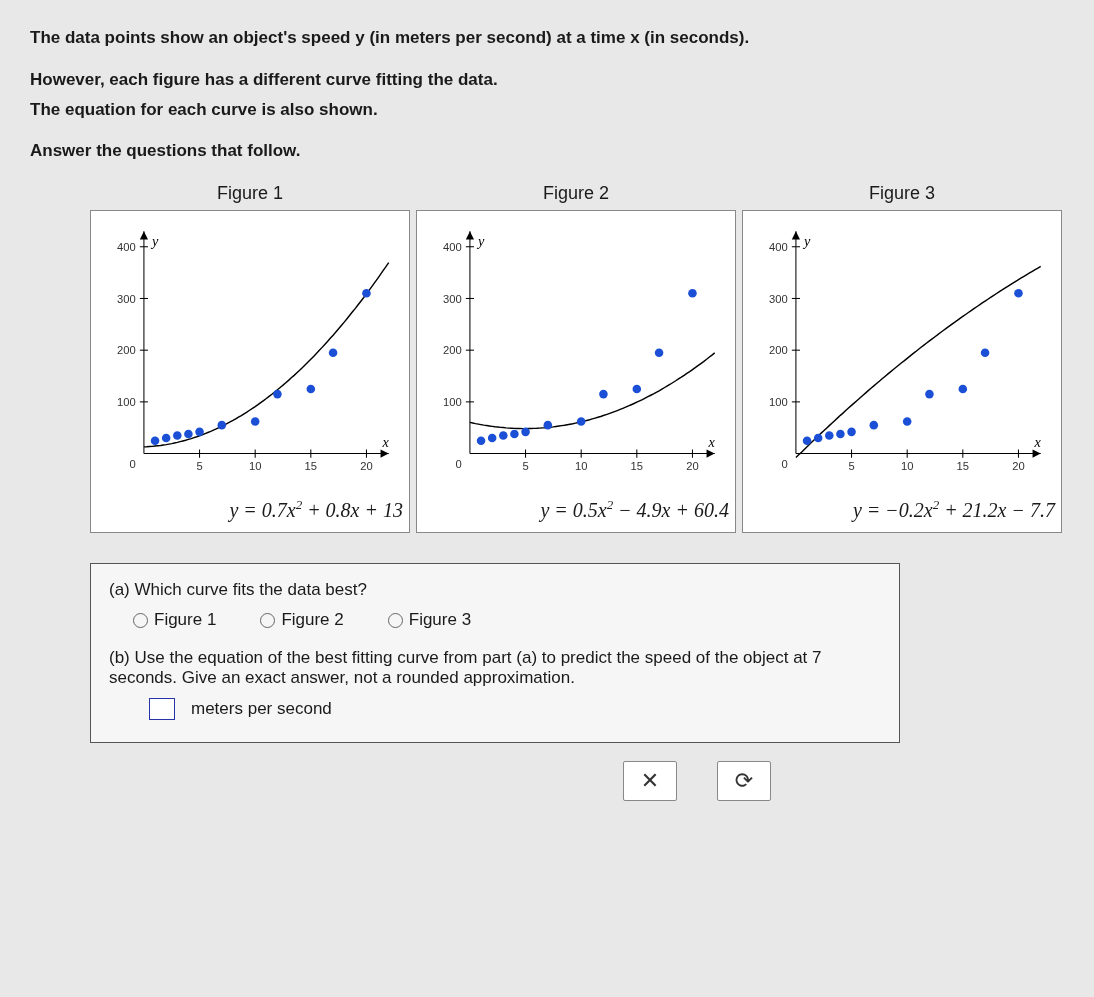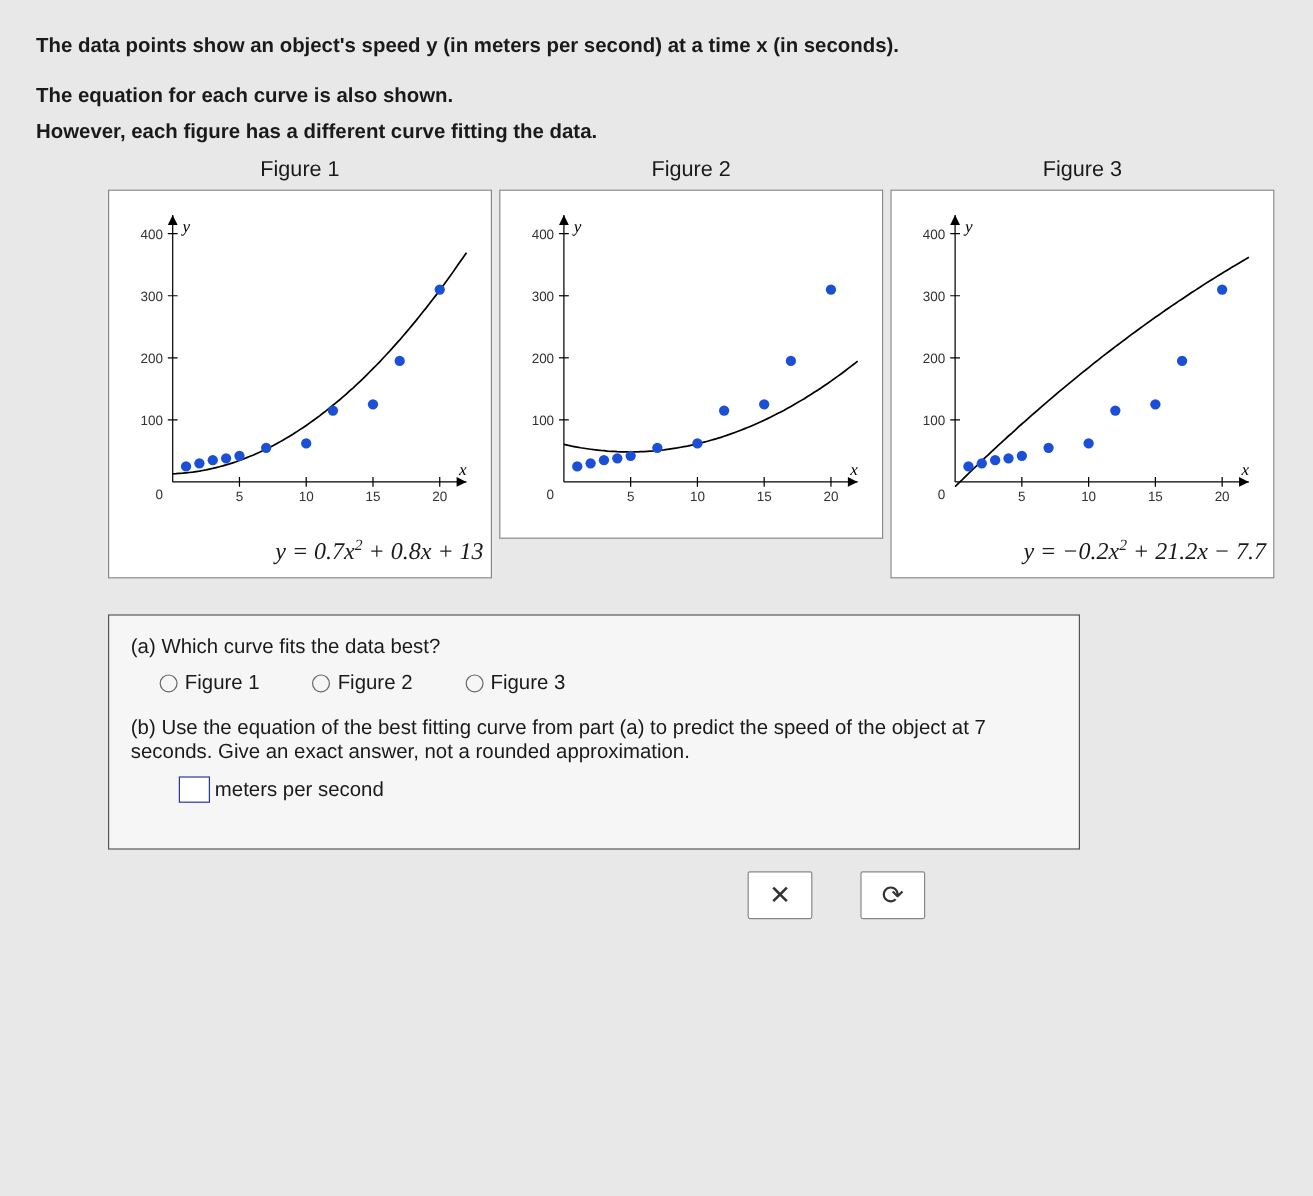--- a/index.html
+++ b/index.html
@@ -39,21 +39,21 @@
   margin-left: 60px;
   width: 810px;
 }
 .q-part { margin-bottom: 18px; }
 .radio-row { margin: 10px 0 0 24px; display: flex; gap: 44px; align-items: center; }
 .radio-item { display: inline-flex; align-items: center; gap: 6px; cursor: pointer; }
 .radio-circle {
   display: inline-block; width: 15px; height: 15px;
   border: 1.5px solid #666; border-radius: 50%;
 }
-.answer-row { margin: 10px 0 0 40px; display: flex; align-items: center; gap: 4px; }
+.answer-row { margin: 10px 0 0 40px; display: flex; align-items: center; gap: 16px; }
 .answer-input {
   width: 26px; height: 22px;
   border: 1px solid #2734a8;
   background: #fff;
 }
 .footer-buttons { display:flex; justify-content:center; gap:40px; margin-top:18px; margin-left:300px; }
 .fbtn {
   width: 54px; height: 40px;
   border: 1px solid #888;
   background: #fff;
@@ -66,22 +66,23 @@
 svg .tick-label { font-family: Arial, sans-serif; font-style: normal; font-size: 11px; fill: #333; }
 svg .axis { stroke:#000; stroke-width:1; }
 svg .curve { stroke:#000; stroke-width:1.4; fill:none; }
 svg .dp { fill:#1a4fd6; }
 </style>
 </head>
 <body>
 
 <div class="intro">
   <p class="para1">The data points show an object's speed y (in meters per second) at a time x (in seconds).</p>
+  <p>However, each figure has a different curve fitting the data.</p>
   <p>The equation for each curve is also shown.</p>
-  <p>However, each figure has a different curve fitting the data.</p>
+  <p class="answer-line">Answer the questions that follow.</p>
 </div>
 
 <div class="figures-row">
   <div class="figure-col">
     <div class="figure-title">Figure 1</div>
     <div class="figure-frame">
       <div class="svg-wrap"><svg viewBox="0 0 300 260">
             <line x1="46" y1="230" x2="46" y2="12" class="axis"></line>
             <line x1="46" y1="230" x2="286" y2="230" class="axis"></line>
             <polygon points="42,20 50,20 46,12" fill="#000"></polygon>
@@ -154,20 +155,21 @@
             <circle cx="78.72727272727272" cy="212.25581395348837" r="4.2" class="dp"></circle>
             <circle cx="89.63636363636364" cy="210.73488372093024" r="4.2" class="dp"></circle>
             <circle cx="100.54545454545455" cy="208.70697674418605" r="4.2" class="dp"></circle>
             <circle cx="122.36363636363636" cy="202.11627906976744" r="4.2" class="dp"></circle>
             <circle cx="155.0909090909091" cy="198.56744186046512" r="4.2" class="dp"></circle>
             <circle cx="176.9090909090909" cy="171.69767441860466" r="4.2" class="dp"></circle>
             <circle cx="209.63636363636363" cy="166.62790697674419" r="4.2" class="dp"></circle>
             <circle cx="231.45454545454544" cy="131.13953488372096" r="4.2" class="dp"></circle>
             <circle cx="264.1818181818182" cy="72.83720930232559" r="4.2" class="dp"></circle>
           </svg></div>
+      <div class="equation">y = 0.5x<sup>2</sup> − 4.9x + 60.4</div>
     </div>
   </div>
   <div class="figure-col">
     <div class="figure-title">Figure 3</div>
     <div class="figure-frame">
       <div class="svg-wrap"><svg viewBox="0 0 300 260">
             <line x1="46" y1="230" x2="46" y2="12" class="axis"></line>
             <line x1="46" y1="230" x2="286" y2="230" class="axis"></line>
             <polygon points="42,20 50,20 46,12" fill="#000"></polygon>
             <polygon points="278,226 278,234 286,230" fill="#000"></polygon>
@@ -219,21 +221,21 @@
       <label class="radio-item">
         <span class="radio-circle"></span>
         <span>Figure 2</span>
       </label>
       <label class="radio-item">
         <span class="radio-circle"></span>
         <span>Figure 3</span>
       </label>
     </div>
   </div>
-  <div class="q-part" style="margin-bottom:20px">
+  <div class="q-part" style="margin-bottom:4px">
     <div>(b) Use the equation of the best fitting curve from part (a) to predict the speed of the object at 7 seconds. Give an exact answer, not a rounded approximation.</div>
     <div class="answer-row">
       <span class="answer-input"></span>
       <span>meters per second</span>
     </div>
   </div>
 </div>
 
 <div class="footer-buttons">
   <div class="fbtn">

